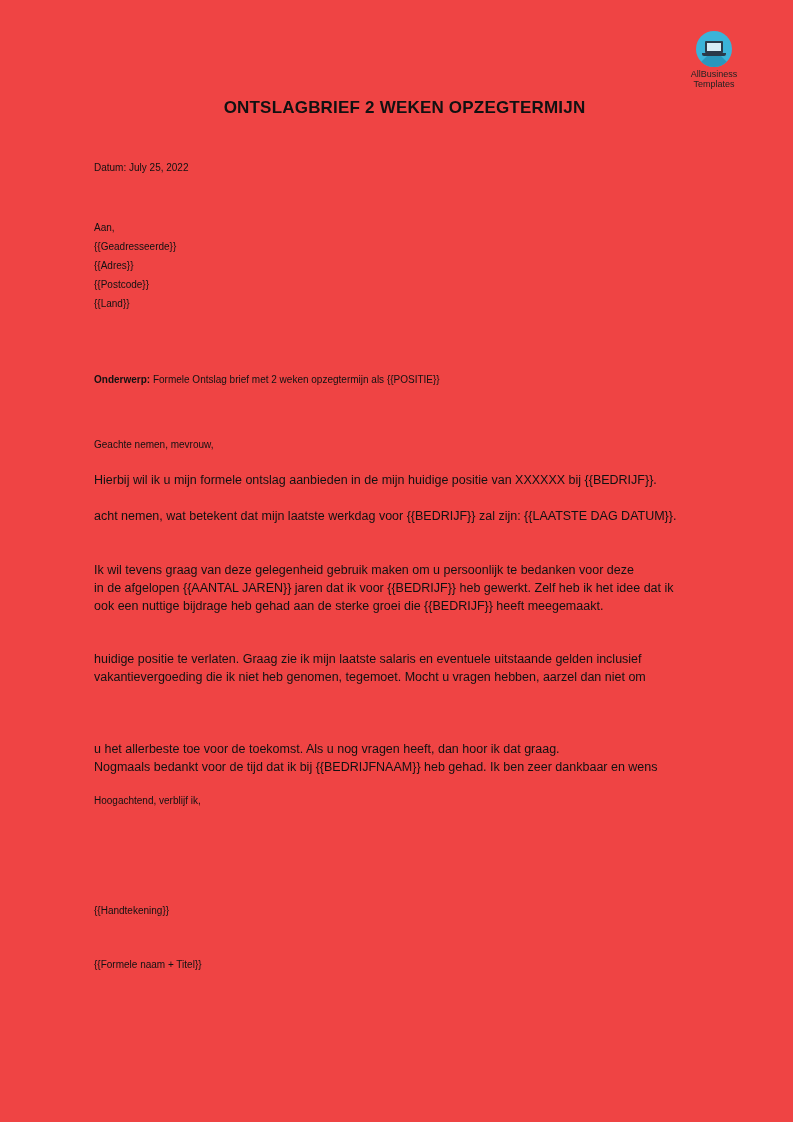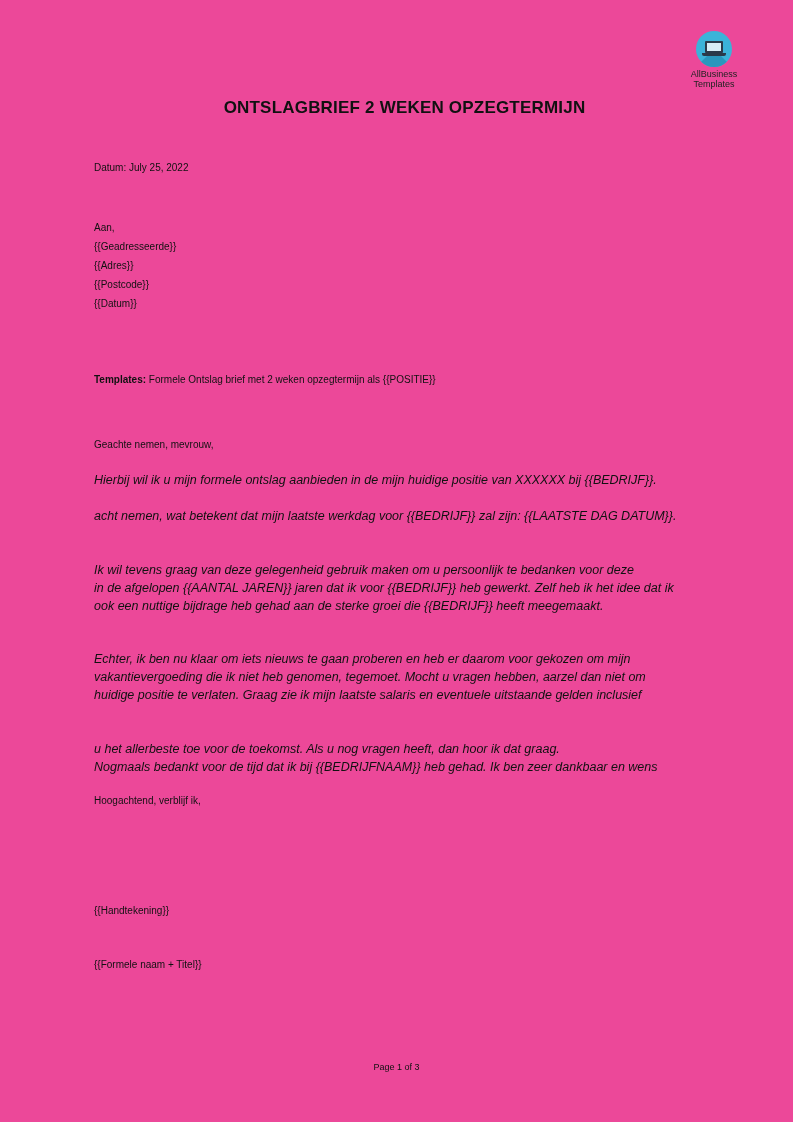--- a/index.html
+++ b/index.html
@@ -1,31 +1,31 @@
 <!DOCTYPE html>
 <html><head>
 <meta charset="utf-8">
 <style>
   html, body { margin: 0; padding: 0; background: #ffffff; }
   body { width: 793px; height: 1122px; position: relative; overflow: hidden;
          font-family: "Liberation Sans", sans-serif; color: #111; }
-  .page { position: absolute; left: 0; top: 0; width: 793px; height: 1122px; background: #ec4899; }
+  .page { position: absolute; left: 0; top: 0; width: 793px; height: 1122px; background: #ef4444; }
   .logo { position: absolute; left: 683px; top: 31px; width: 62px; text-align: center; }
   .logo-circle { width: 36px; height: 36px; border-radius: 50%; background: #3bb3d9; margin: 0 auto;
                  position: relative; overflow: hidden; }
   .logo-circle .shadow { position: absolute; left: 18px; top: 18px; width: 40px; height: 40px;
                          background: #2a97bd; transform: rotate(45deg); transform-origin: 0 0; }
   .laptop-screen { position: absolute; left: 9px; top: 10px; width: 18px; height: 12px; background: #2b3a4a; border-radius: 1px; }
   .laptop-screen .inner { position: absolute; left: 2px; top: 2px; width: 14px; height: 8px; background: #d8ecf5; }
   .laptop-base { position: absolute; left: 6px; top: 22px; width: 24px; height: 3px; background: #2b3a4a; border-radius: 0 0 2px 2px; }
   .logo-text { font-size: 9px; line-height: 10px; color: #222; margin-top: 2px; }
   .title { position: absolute; left: 0; width: 793px; top: 98px; text-align: center;
            font-weight: bold; font-size: 17px; letter-spacing: 0.2px; margin-left: 8px; }
   .line { position: absolute; left: 94px; font-size: 10px; line-height: 18px; white-space: nowrap; }
-  .para { position: absolute; left: 94px; width: 615px; font-size: 12.5px; line-height: 18px; font-style: italic; }
+  .para { position: absolute; left: 94px; width: 615px; font-size: 12.5px; line-height: 18px; }
   .para .l { display: block; white-space: nowrap; }
   .bold { font-weight: bold; }
   .footer { position: absolute; left: 0; width: 793px; top: 1062px; text-align: center; font-size: 9px; }
 </style>
 </head>
 <body>
 
 <div class="page">
 
   <div class="logo">
@@ -43,53 +43,51 @@
   </div>
 
   <div class="title">ONTSLAGBRIEF  2 WEKEN OPZEGTERMIJN</div>
 
   <div class="line" style="top:159px">Datum: July 25, 2022</div>
 
   <div class="line" style="top:219px">Aan,</div>
   <div class="line" style="top:238px">{{Geadresseerde}}</div>
   <div class="line" style="top:257px">{{Adres}}</div>
   <div class="line" style="top:276px">{{Postcode}}</div>
-  <div class="line" style="top:295px">{{Datum}}</div>
+  <div class="line" style="top:295px">{{Land}}</div>
 
   <div class="line" style="top:371px">
-    <span class="bold">Templates:</span><span> Formele Ontslag brief met 2 weken opzegtermijn als {{POSITIE}}</span>
+    <span class="bold">Onderwerp:</span><span> Formele Ontslag brief met 2 weken opzegtermijn als {{POSITIE}}</span>
   </div>
 
   <div class="line" style="top:436px">Geachte nemen, mevrouw,</div>
 
   <div class="para" style="top:471px">
     <span class="l">Hierbij wil ik u mijn formele ontslag aanbieden in de mijn huidige positie van XXXXXX bij {{BEDRIJF}}.</span>
   </div>
 
   <div class="para" style="top:507px">
     <span class="l">acht nemen, wat betekent dat mijn laatste werkdag voor {{BEDRIJF}} zal zijn: {{LAATSTE DAG DATUM}}.</span>
   </div>
 
   <div class="para" style="top:561px">
     <span class="l">Ik wil  tevens graag van deze gelegenheid gebruik maken om u persoonlijk te bedanken voor deze</span>
     <span class="l">in de afgelopen {{AANTAL JAREN}} jaren dat ik voor {{BEDRIJF}} heb gewerkt. Zelf heb ik het idee dat ik</span>
     <span class="l">ook een nuttige bijdrage heb gehad aan de sterke groei die {{BEDRIJF}} heeft meegemaakt.</span>
   </div>
 
   <div class="para" style="top:650px">
-    <span class="l">Echter, ik ben nu klaar om iets nieuws te gaan proberen en heb er daarom voor gekozen om mijn</span>
+    <span class="l">huidige positie te verlaten. Graag zie ik mijn laatste salaris en eventuele uitstaande gelden inclusief</span>
     <span class="l">vakantievergoeding die ik niet heb genomen, tegemoet. Mocht u vragen hebben, aarzel dan niet om</span>
-    <span class="l">huidige positie te verlaten. Graag zie ik mijn laatste salaris en eventuele uitstaande gelden inclusief</span>
   </div>
 
   <div class="para" style="top:740px">
     <span class="l">u het allerbeste toe voor de toekomst. Als u nog vragen heeft, dan hoor ik dat graag.</span>
     <span class="l">Nogmaals bedankt voor de tijd dat ik bij {{BEDRIJFNAAM}} heb gehad. Ik ben zeer dankbaar en wens</span>
   </div>
 
   <div class="line" style="top:792px">Hoogachtend, verblijf ik,</div>
 
   <div class="line" style="top:902px">{{Handtekening}}</div>
 
   <div class="line" style="top:956px">{{Formele naam + Titel}}</div>
 
-  <div class="footer">Page 1 of 3</div>
 </div>
 
 </body></html>

